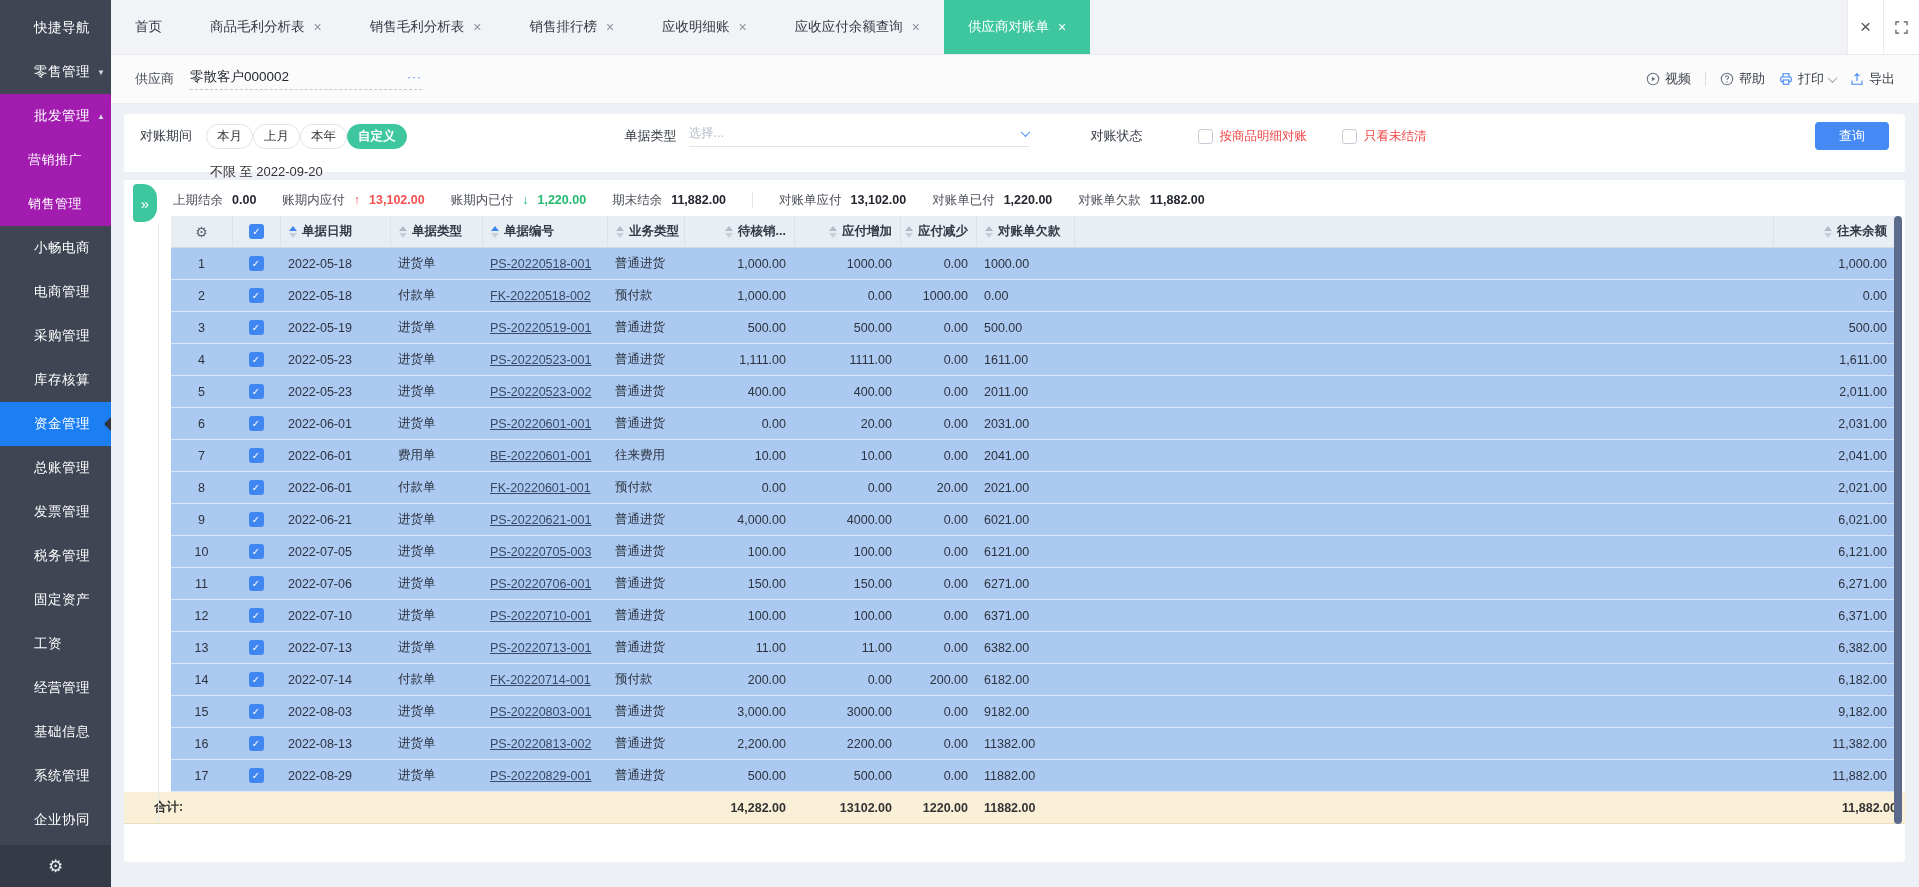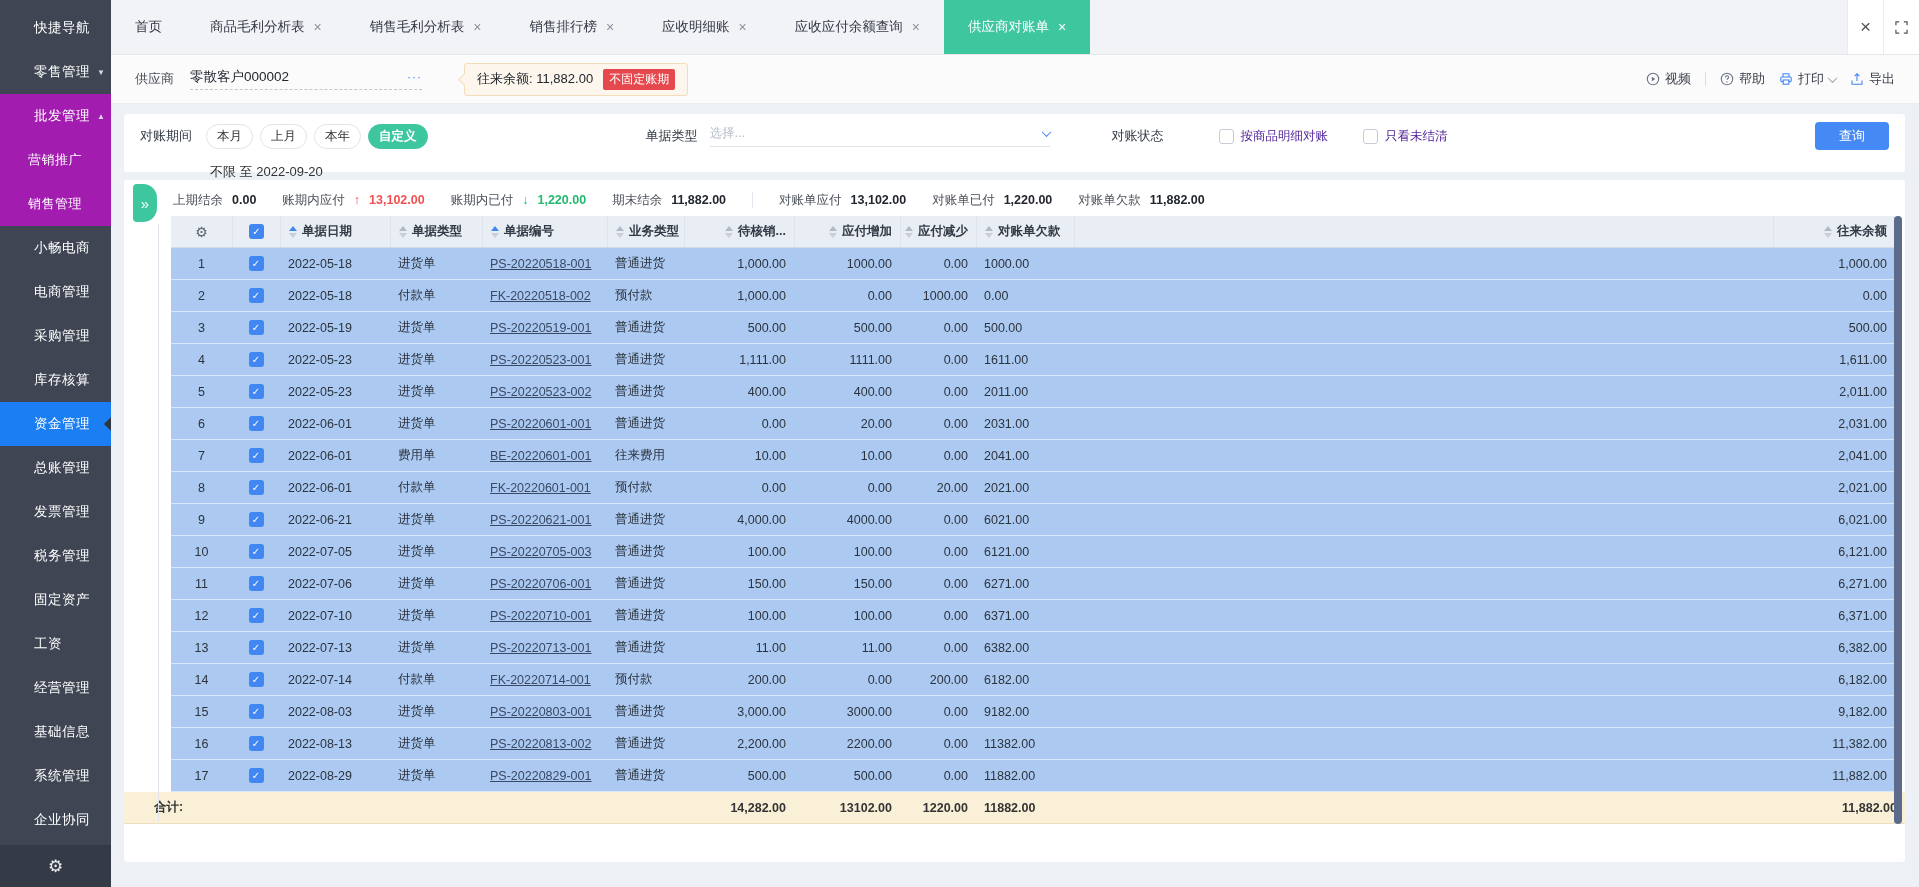--- a/index.html
+++ b/index.html
@@ -48,28 +48,28 @@
   .chev{width:7px;height:7px;border-right:1.5px solid #4187f2;border-bottom:1.5px solid #4187f2;transform:rotate(45deg) translate(-1px,-1px)}
   .chev.gray{border-color:#9aa1ad}
 
   
   .content{flex:1;padding:10px 14px 0 13px;background:#edf0f5;display:flex;flex-direction:column}
 
   
   .filter-card{background:#fff;border-radius:3px;height:58px;padding:9px 16px 0 16px;flex-shrink:0}
   .filter-row{display:flex;align-items:center;height:26px}
   .flabel{font-size:13px;color:#333a45}
-  .pills{display:flex;align-items:flex-end;margin-left:14px;gap:7px}
+  .pills{display:flex;align-items:flex-end;margin-left:14px;}
   .pill{font-size:12.5px;color:#333;border:1px solid #e0e4ea;border-radius:13px;padding:3px 10px;background:#fff;cursor:pointer;white-space:nowrap}
   .pill.active{background:#3ec79e;border-color:#3ec79e;color:#fff;font-weight:bold}
   .filter-range{font-size:13px;color:#333;padding-left:70px;margin-top:14px}
   .uselect{display:flex;align-items:center;justify-content:space-between;border-bottom:1px solid #dde1e8;padding-bottom:4px;margin-left:12px}
   .uselect .ph{font-size:12.5px;color:#b6bcc8}
   .uselect .sv{font-size:12.5px;color:#22262e}
-  .fcheck{display:flex;align-items:center;gap:7px;font-size:12.5px;color:#4c1d95;cursor:pointer}
+  .fcheck{display:flex;align-items:center;gap:7px;font-size:12.5px;color:#ef4444;cursor:pointer}
   .cbx{width:15px;height:15px;border-radius:3px;display:inline-flex;align-items:center;justify-content:center;flex-shrink:0}
   .cbx.checked{background:#4187f2;color:#fff;font-size:10px;line-height:1}
   .cbx.un{background:#fff;border:1px solid #c6ccd6}
   .btn-primary{background:#4589f5;color:#fff;border:none;border-radius:4px;font-size:13px;cursor:pointer;font-family:inherit}
   .btn-search{width:74px;height:28px;margin-left:auto}
 
   
   .table-card{background:#fff;border-radius:3px;margin-top:8px;height:682px;position:relative;padding-top:4px}
   .collapse-btn{position:absolute;left:9px;top:4px;width:24px;height:38px;background:#3ec79e;color:#fff;border:none;border-radius:4px 14px 14px 4px;font-size:15px;cursor:pointer;font-family:inherit}
   .gutter-line{position:absolute;left:34px;top:44px;bottom:40px;width:1px;background:#e3e6ec}
@@ -224,27 +224,20 @@
           </svg>
       </div>
     </div>
 
     <div class="toolbar">
       <span class="fld-label">供应商</span>
       <div class="supplier-field">
         <span class="val">零散客户000002</span>
         <span class="more">···</span>
       </div>
-      <div class="balance-tag">
-        <span class="btxt">
-          <span>往来余额:</span>
-          <span>11,882.00</span>
-        </span>
-        <span class="badge-red">不固定账期</span>
-      </div>
       <div class="tb-actions">
           <div class="tb-action">
             <span class="tb-ic">
               <svg width="14" height="14" viewBox="0 0 14 14" fill="none" stroke="#6b7686" stroke-width="1.1">
                 <circle cx="7" cy="7" r="5.7"></circle>
                 <path d="M5.8 4.8 9.3 7 5.8 9.2Z" fill="#6b7686" stroke="none"></path>
               </svg>
             </span>
             <span>视频</span>
           </div>

